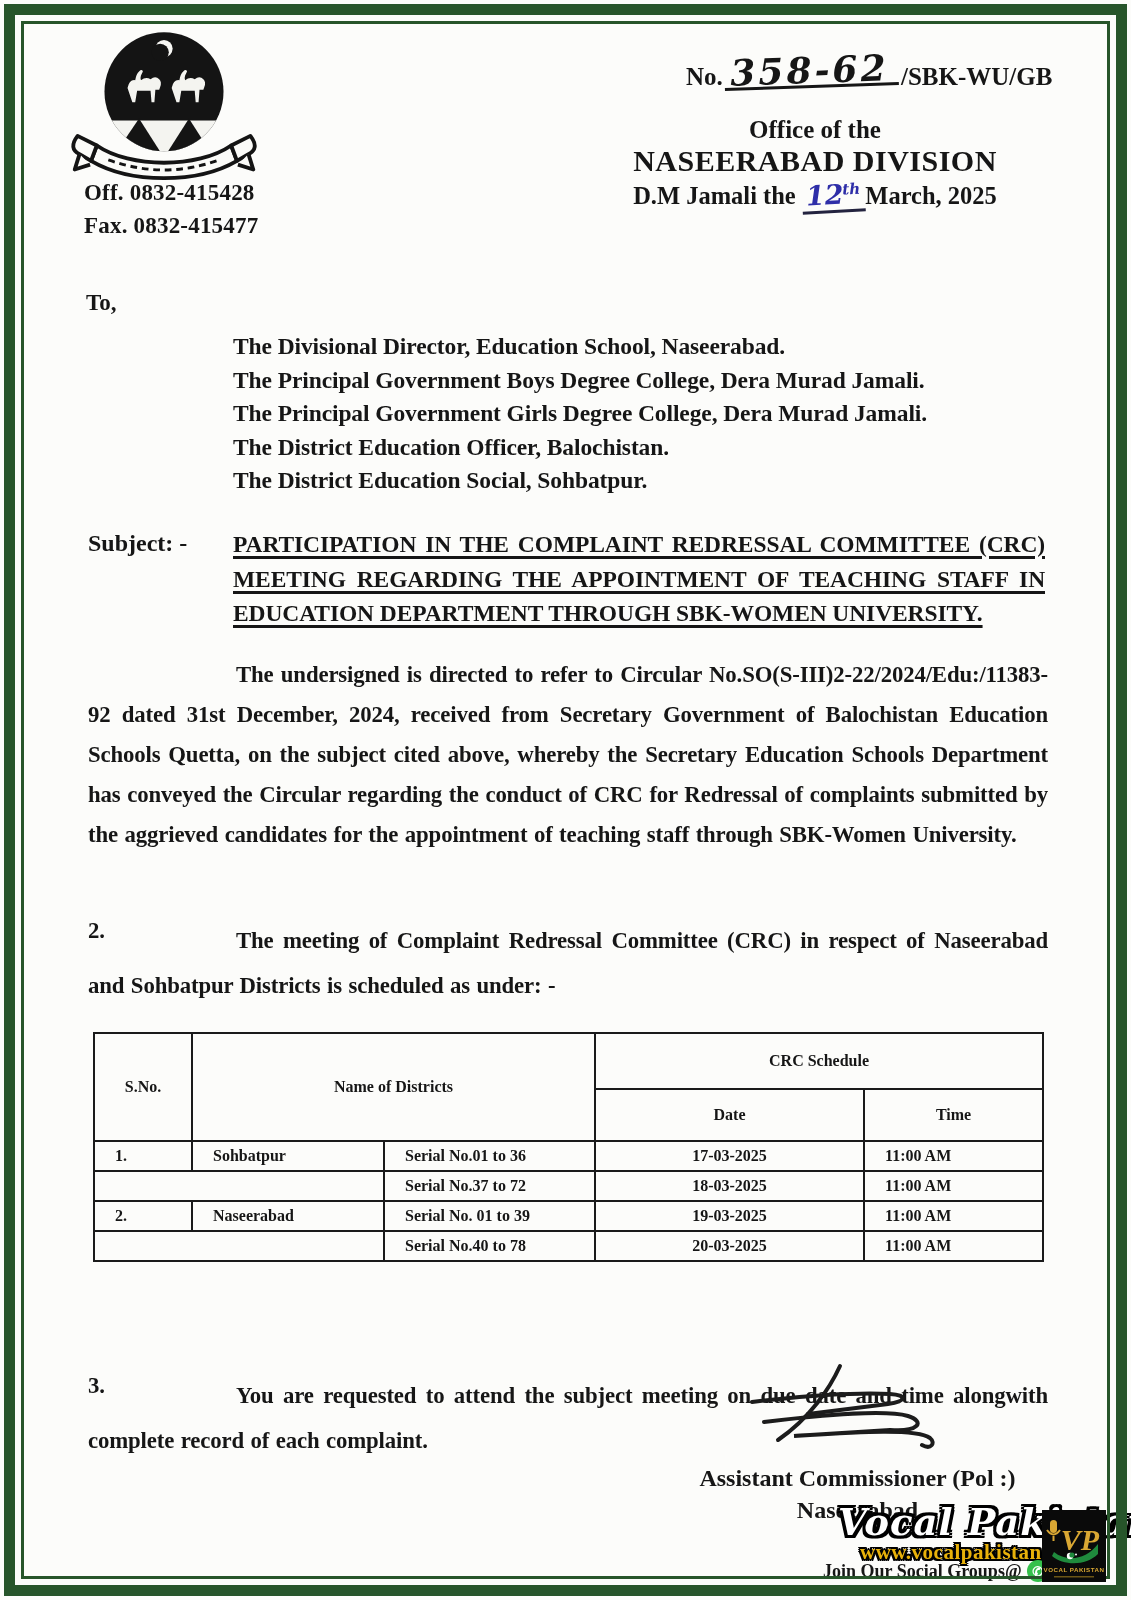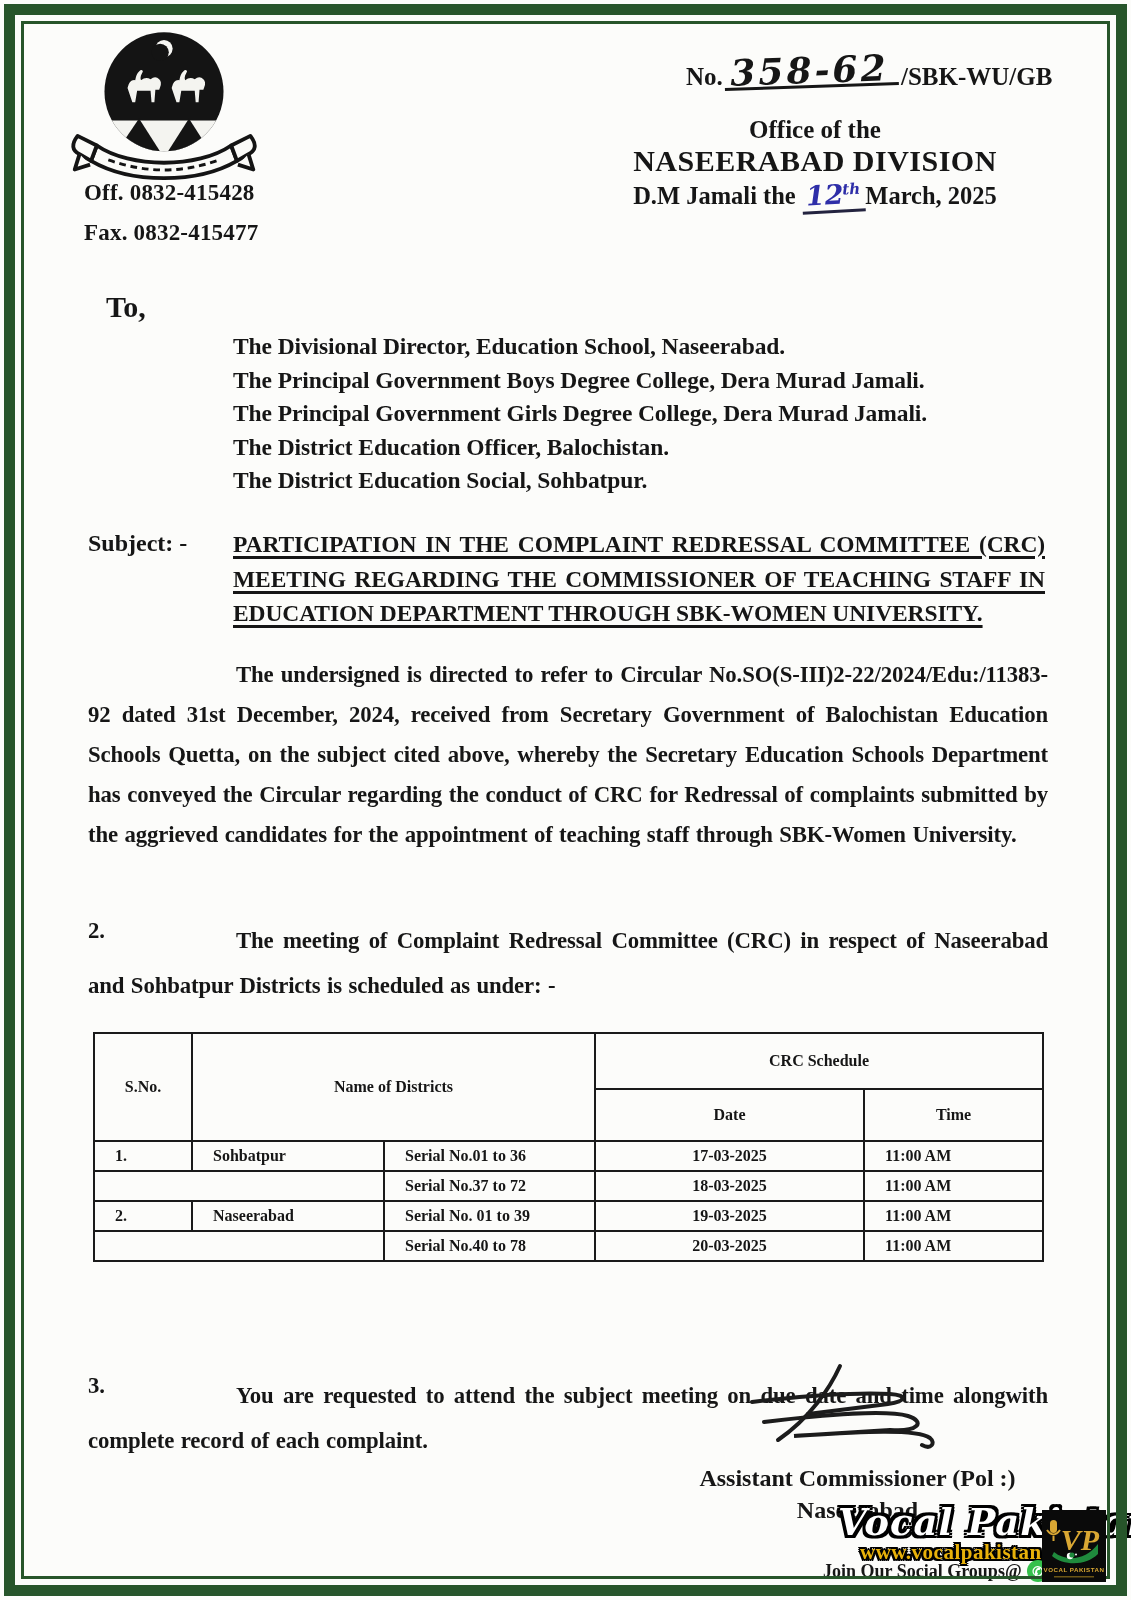--- a/index.html
+++ b/index.html
@@ -30,21 +30,21 @@
   .office-l1{font-size:25px;}
   .office-l2{font-size:30px;letter-spacing:.5px;}
   .office-l3{font-size:30px;letter-spacing:.5px;}
   .date-line{font-size:24.5px;margin-top:2px;}
   .hand-date{
     color:var(--blue-ink);font-family:"DejaVu Serif",serif;font-style:italic;font-size:27px;
     border-bottom:3px solid #23233f;padding:0 4px;display:inline-block;transform:rotate(-3deg);
   }
   .hand-date .sup{font-size:15px;position:relative;top:-9px;left:-1px;}
   
-  .to-label{font-size:30px;margin-left:20px;}
+  .to-label{font-size:23px;}
   .recipients{font-size:23.5px;line-height:33.5px;letter-spacing:-.1px;}
   .subject-label{font-size:24px;}
   .subject-text{
     font-size:23.5px;line-height:34.5px;text-align:justify;letter-spacing:-.1px;
     text-decoration:underline;text-decoration-thickness:2.5px;text-underline-offset:4px;
   }
   .para{
     font-size:22.8px;text-align:justify;letter-spacing:-.15px;word-spacing:1px;
   }
   .para1{line-height:40px;text-indent:148px;}
@@ -123,21 +123,21 @@
       <path d="M30 124 L10 114 Q0 127 12 133 L24 140 Z"></path>
       <path d="M170 124 L190 114 Q200 127 188 133 L176 140 Z"></path>
       <path d="M12 133 L7 149 L23 144"></path>
       <path d="M188 133 L193 149 L177 144"></path>
     </g>
     <path d="M42 139 C82 153 118 153 158 139" stroke="#141414" stroke-width="3" fill="none" stroke-dasharray="7 5"></path>
   </svg>
 </div>
 
 <div class="abs phone-line" style="left:84px;top:180px;">Off. 0832-415428</div>
-<div class="abs phone-line" style="left:84px;top:213px;margin-top:7px;">Fax. 0832-415477</div>
+<div class="abs phone-line" style="left:84px;top:213px;">Fax. 0832-415477</div>
 
 <div class="abs ref-row" style="left:686px;top:58px;">
   <span>No.</span>
   <span class="hand-no">358-62</span>
   <span>/SBK-WU/GB</span>
 </div>
 
 <div class="abs office-block" style="left:595px;top:116px;width:440px;">
   <div class="office-l1">Office of the</div>
   <div class="office-l3">NASEERABAD DIVISION</div>
@@ -150,21 +150,21 @@
 <div class="abs to-label" style="left:86px;top:290px;">To,</div>
 <div class="abs recipients" style="left:233px;top:330px;width:800px;">
   <div>The Divisional Director, Education School, Naseerabad.</div>
   <div>The Principal Government Boys Degree College, Dera Murad Jamali.</div>
   <div>The Principal Government Girls Degree College, Dera Murad Jamali.</div>
   <div>The District Education Officer, Balochistan.</div>
   <div>The District Education Social, Sohbatpur.</div>
 </div>
 
 <div class="abs subject-label" style="left:88px;top:530px;">Subject: -</div>
-<div class="abs subject-text" style="left:233px;top:527px;width:812px;">PARTICIPATION IN THE COMPLAINT REDRESSAL COMMITTEE (CRC) MEETING REGARDING THE COMMISSIONER OF TEACHING STAFF IN EDUCATION DEPARTMENT THROUGH SBK-WOMEN UNIVERSITY.</div>
+<div class="abs subject-text" style="left:233px;top:527px;width:812px;">PARTICIPATION IN THE COMPLAINT REDRESSAL COMMITTEE (CRC) MEETING REGARDING THE APPOINTMENT OF TEACHING STAFF IN EDUCATION DEPARTMENT THROUGH SBK-WOMEN UNIVERSITY.</div>
 
 <div class="abs para para1" style="left:88px;top:655px;width:960px;">The undersigned is directed to refer to Circular No.SO(S-III)2-22/2024/Edu:/11383-92 dated 31st December, 2024, received from Secretary Government of Balochistan Education Schools Quetta, on the subject cited above, whereby the Secretary Education Schools Department has conveyed the Circular regarding the conduct of CRC for Redressal of complaints submitted by the aggrieved candidates for the appointment of teaching staff through SBK-Women University.</div>
 
 <div class="abs para numbered" style="left:88px;top:918px;width:960px;">
   <span class="pnum">2.</span>
   <span class="ptext">The meeting of Complaint Redressal Committee (CRC) in respect of Naseerabad and Sohbatpur Districts is scheduled as under: -</span>
 </div>
 
 <div class="abs" style="left:93px;top:1032px;">
   <table class="crc">

